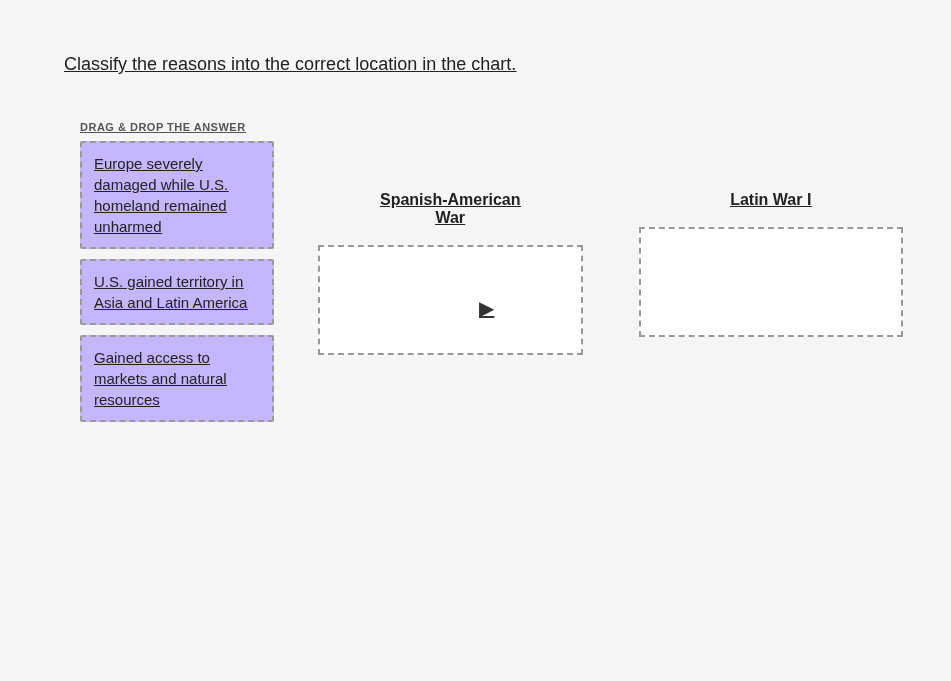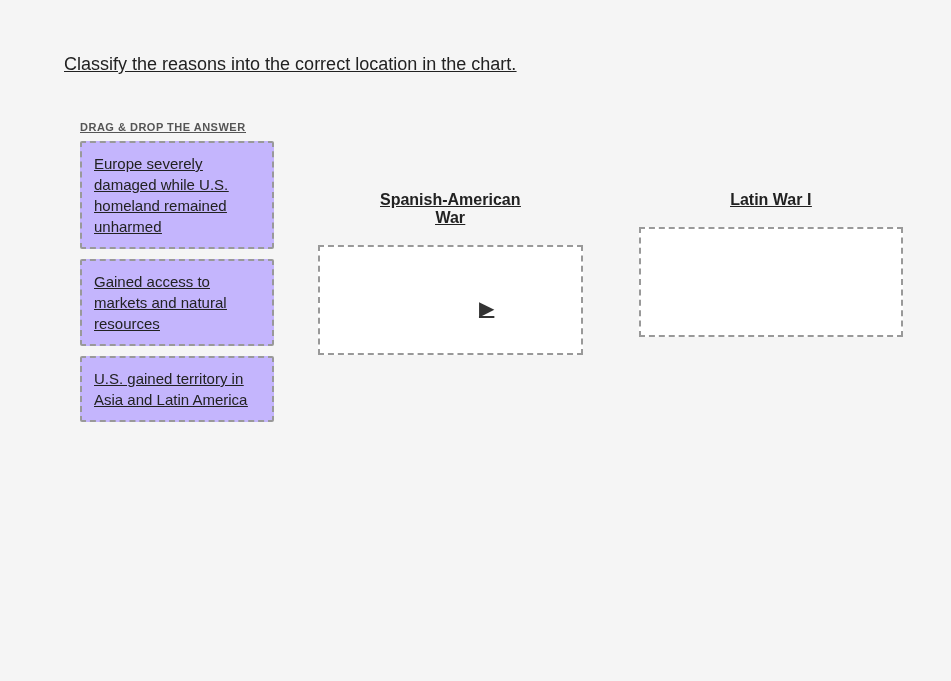--- a/index.html
+++ b/index.html
@@ -103,23 +103,23 @@
 
 <p class="instruction">Classify the reasons into the correct location in the chart.</p>
 
 <div class="chart-area">
 
   <div class="drag-source">
     <div class="drag-source-label">DRAG &amp; DROP THE ANSWER</div>
 
     <div class="drag-item" draggable="true">Europe severely damaged while U.S. homeland remained unharmed</div>
 
+    <div class="drag-item" draggable="true">U.S. gained territory in Asia and Latin America</div>
+
     <div class="drag-item" draggable="true">Gained access to markets and natural resources</div>
-
-    <div class="drag-item" draggable="true">U.S. gained territory in Asia and Latin America</div>
 
   </div>
 
   <div class="columns-area">
 
     <div class="drop-column">
       <div class="column-header">
         Spanish-American<br>War
       </div>
       <div class="drop-zone">

